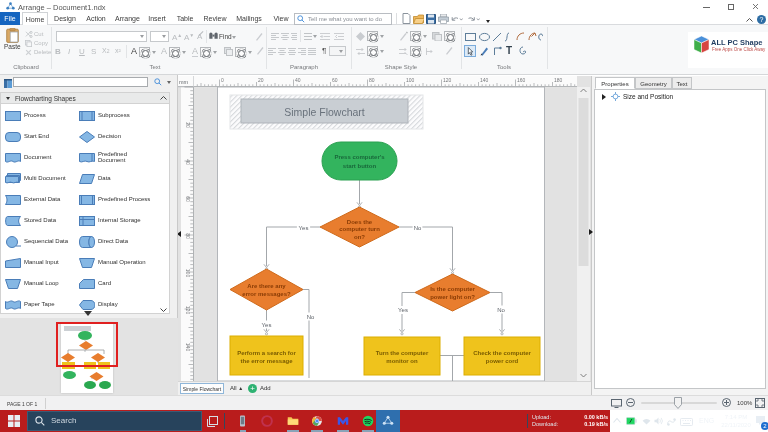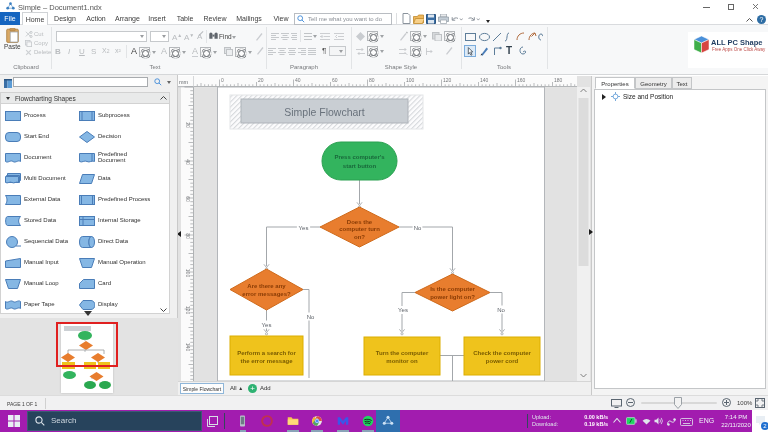--- a/index.html
+++ b/index.html
@@ -34,34 +34,34 @@
 #thumbarea{left:0;top:243px;width:178px;height:77px;background:#e3e3e3;}
 
 #canvas{left:178px;top:76px;width:413px;height:305px;background:#e2e2e2;overflow:hidden;}
 
 #rpanel{left:591px;top:76px;width:177px;height:319px;background:#f4f4f4;border-left:1px solid #c9c9c9;}
 .ptab{position:absolute;top:1px;height:12px;font-size:6px;color:#333;text-align:center;line-height:12px;border:1px solid #c4c6c8;background:#ececec;}
 
 #pagetabs{left:178px;top:381px;width:413px;height:14px;background:#f0f0f0;border-top:1px solid #d5d5d5;}
 #statusbar{left:0;top:395px;width:768px;height:15px;background:#f1f1f2;border-top:1px solid #dcdcdc;font-size:6px;color:#444;}
 
-#taskbar{left:0;top:410px;width:752px;height:22px;background:#a21caf;}
+#taskbar{left:0;top:410px;width:610px;height:22px;background:#b91c1c;}
 #tsearch{left:27px;top:1px;width:175px;height:20px;background:#27435c;border:1px solid #3c5a75;}
 .tico{position:absolute;top:5px;width:12px;height:12px;}
 </style></head>
 <body>
 
 <div class="abs" id="titlebar"></div>
 <svg class="abs" id="appicon" viewBox="0 0 16 16">
     <circle cx="8" cy="3" r="2.4" fill="#3a7fc1"></circle>
     <circle cx="3" cy="11" r="2.4" fill="#3a7fc1"></circle>
     <circle cx="13" cy="11" r="2.4" fill="#3a7fc1"></circle>
     <path d="M8 3L3 11M8 3l5 8M3 11h10" stroke="#3a7fc1" stroke-width="1" fill="none"></path>
   </svg>
-<div class="abs" id="apptitle">Simple – Document1.ndx</div>
+<div class="abs" id="apptitle">Arrange – Document1.ndx</div>
 <div class="abs" style="left:703px;top:7px;width:7px;height:1px;background:#666;"></div>
 <div class="abs" style="left:728px;top:4px;width:6px;height:6px;border:1px solid #666;"></div>
 <svg class="abs" style="left:752px;top:3px;width:7px;height:7px;" viewBox="0 0 7 7">
     <path d="M1 1l5 5M6 1L1 6" stroke="#666" stroke-width="0.9"></path>
   </svg>
 
 <div class="abs" id="tabrow"></div>
 <div class="abs" id="filetab">File</div>
 <div class="abs rtab" id="hometab" style="left:22px;width:26px;">Home</div>
 <div class="abs rtab" style="left:53px;width:24px;">Design</div>

